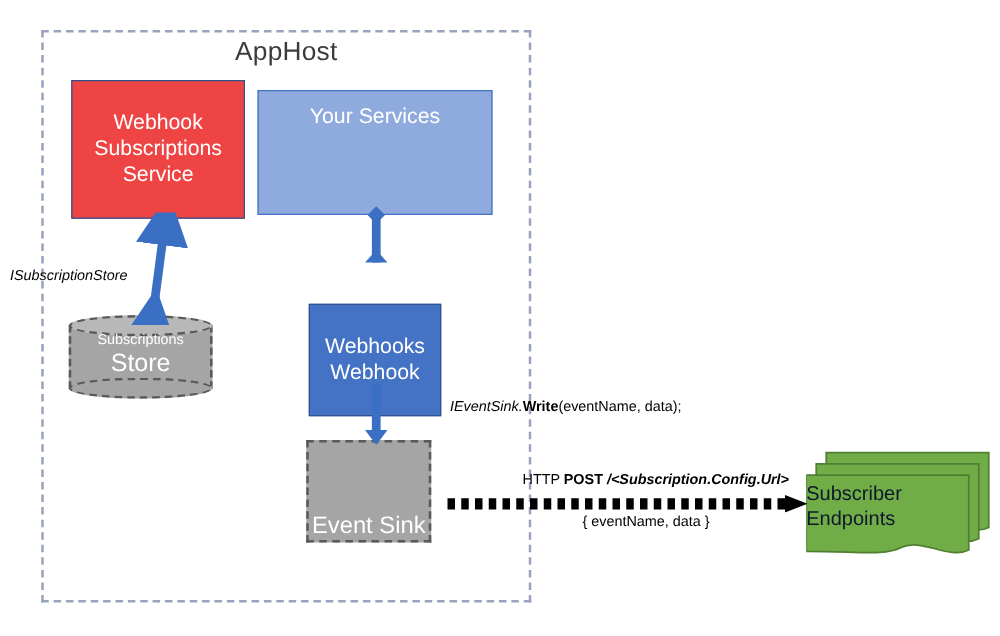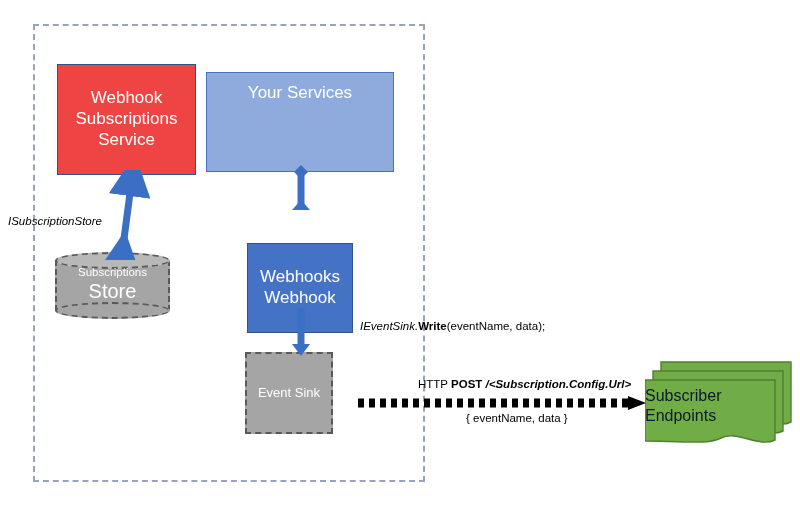--- a/index.html
+++ b/index.html
@@ -43,23 +43,24 @@
     font-size:17px;
     align-items:flex-start;padding-top:10px;
   }
   .box-client{
     left:247px;top:219px;width:106px;height:90px;
     background:#4472C4;border:1px solid #2f528f;
     font-size:17px;
     margin-top:24px;
   }
   .box-eventsink{
-    left:245px;top:352px;width:88px;height:82px;
+    left:245px;top:352px;width:100px;height:82px;
     background:#A5A5A5;border:2px dashed #595959;
-    font-size:13px;
+    font-size:19px;
+    align-items:flex-end;
   }
 
   
   .cyl{
     left:55px;top:252px;width:115px;height:67px;
   }
   .cyl .cyl-body{
     position:absolute;left:0;top:8px;width:115px;height:51px;
     background:#A5A5A5;
     border-left:2px dashed #595959;border-right:2px dashed #595959;
@@ -103,20 +104,21 @@
 
   
   .dotted-arrow{left:356px;top:396px;width:290px;height:14px;}
 </style>
 </head>
 <body>
 
 <div id="canvas">
 
   <div class="abs apphost-boundary"></div>
+  <div class="abs apphost-title">AppHost</div>
 
   <div class="abs box box-wss">
     <span>
       <span>Webhook</span><br>
       <span>Subscriptions</span><br>
       <span>Service</span>
     </span>
   </div>
 
   <div class="abs box box-services">

